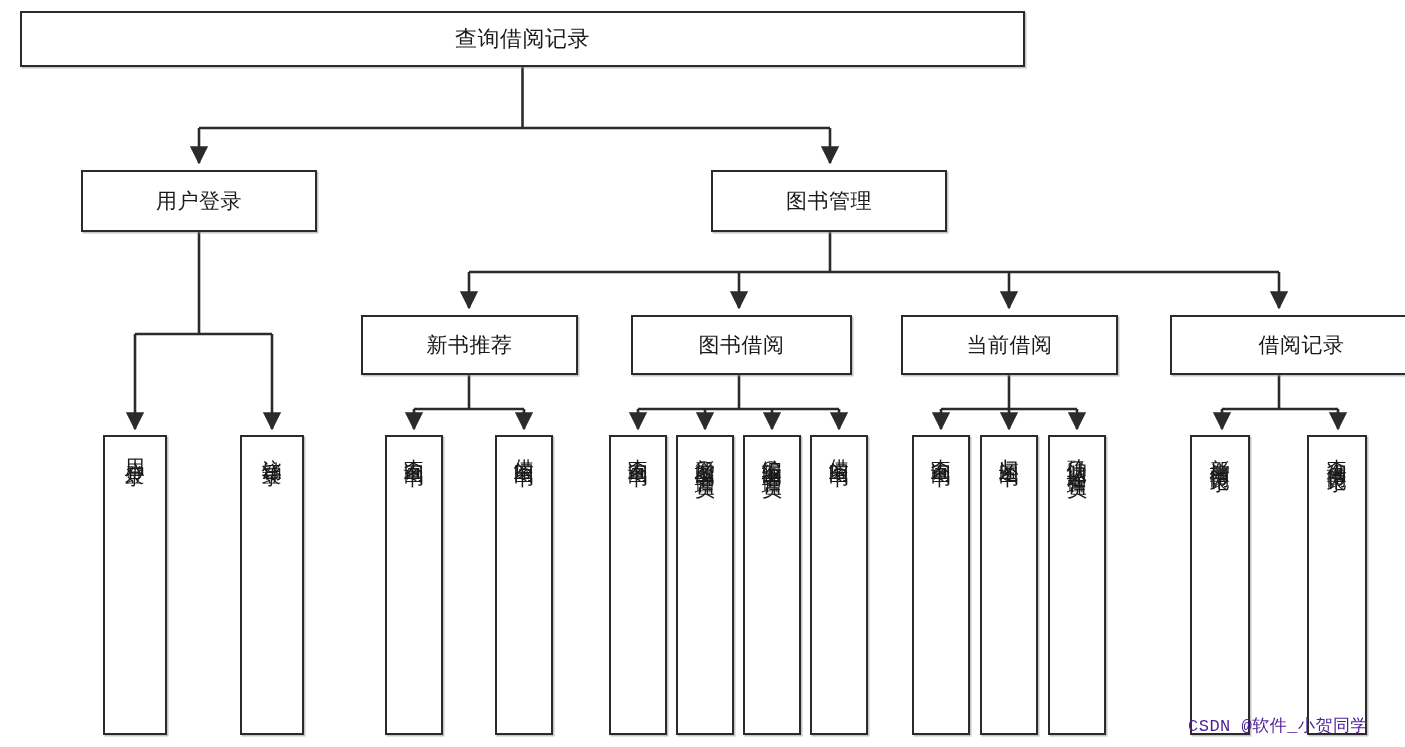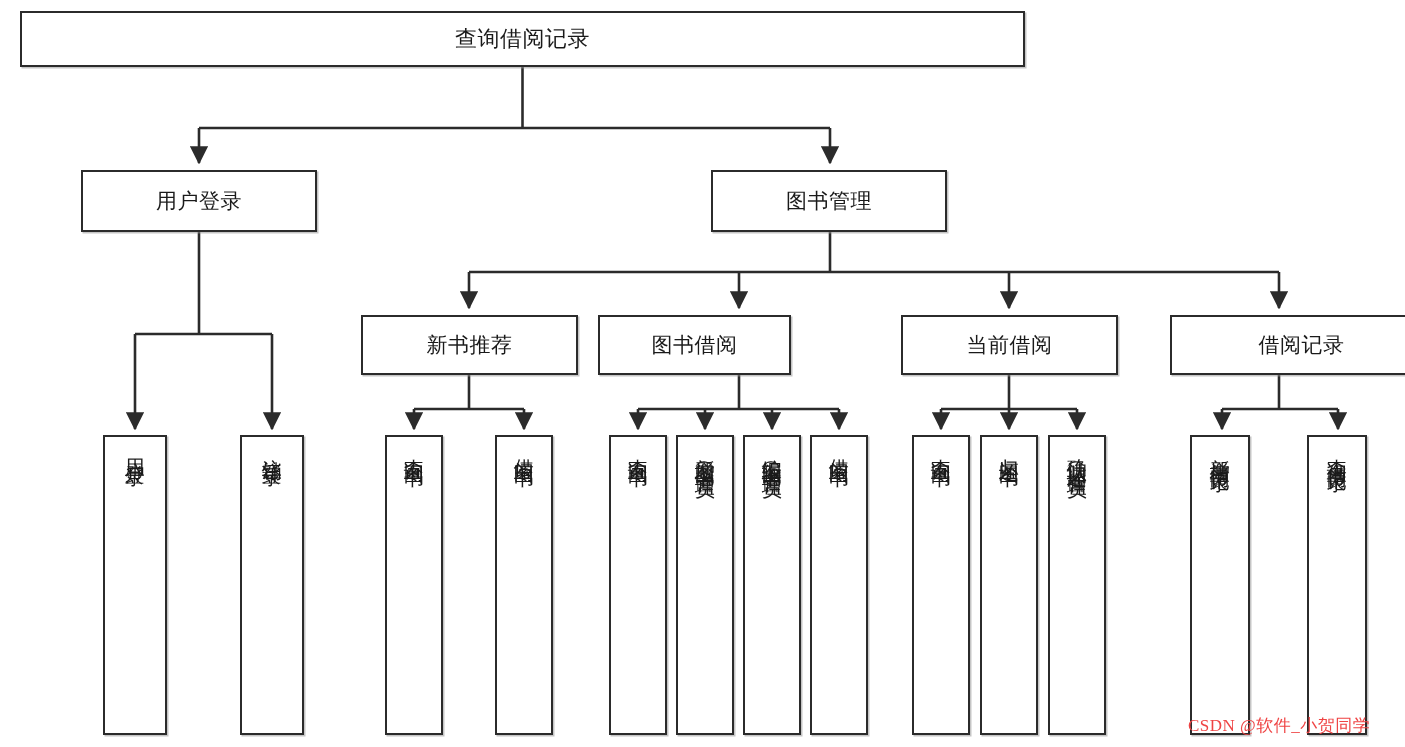--- a/index.html
+++ b/index.html
@@ -63,24 +63,24 @@
     line-height: 1.12;
     letter-spacing: 3px;
     white-space: normal;
     max-height: 100%;
   }
   .watermark {
     position: absolute;
     left: 1188px;
     top: 714px;
     font-size: 17px;
-    color: #ef4444;
+    color: #4c1d95;
     letter-spacing: 0.5px;
     white-space: nowrap;
-    font-family: Liberation Serif, serif;
+    font-family: Liberation Mono, monospace;
   }
 </style>
 </head>
 <body>
 
 <div id="canvas">
 
   <svg id="edges" viewBox="0 0 1405 747" width="1405" height="747" xmlns="http://www.w3.org/2000/svg">
     <defs>
       <marker id="arrow" viewBox="0 0 10 10" refX="9.2" refY="5" markerWidth="7" markerHeight="7" orient="auto-start-reverse">
@@ -140,21 +140,21 @@
   </div>
 
   <div class="node horiz" style="left:711px; top:170px; width:236px; height:62px;justify-content:center;">
     <span class="label">图书管理</span>
   </div>
 
   <div class="node horiz" style="left:361px; top:315px; width:217px; height:60px;">
     <span class="label">新书推荐</span>
   </div>
 
-  <div class="node horiz" style="left:598px; top:315px; width:193px; height:60px;">
+  <div class="node horiz" style="left:631px; top:315px; width:221px; height:60px;">
     <span class="label">图书借阅</span>
   </div>
 
   <div class="node horiz" style="left:901px; top:315px; width:217px; height:60px;">
     <span class="label">当前借阅</span>
   </div>
 
   <div class="node horiz" style="left:1170px; top:315px; width:263px; height:60px;">
     <span class="label">借阅记录</span>
   </div>

